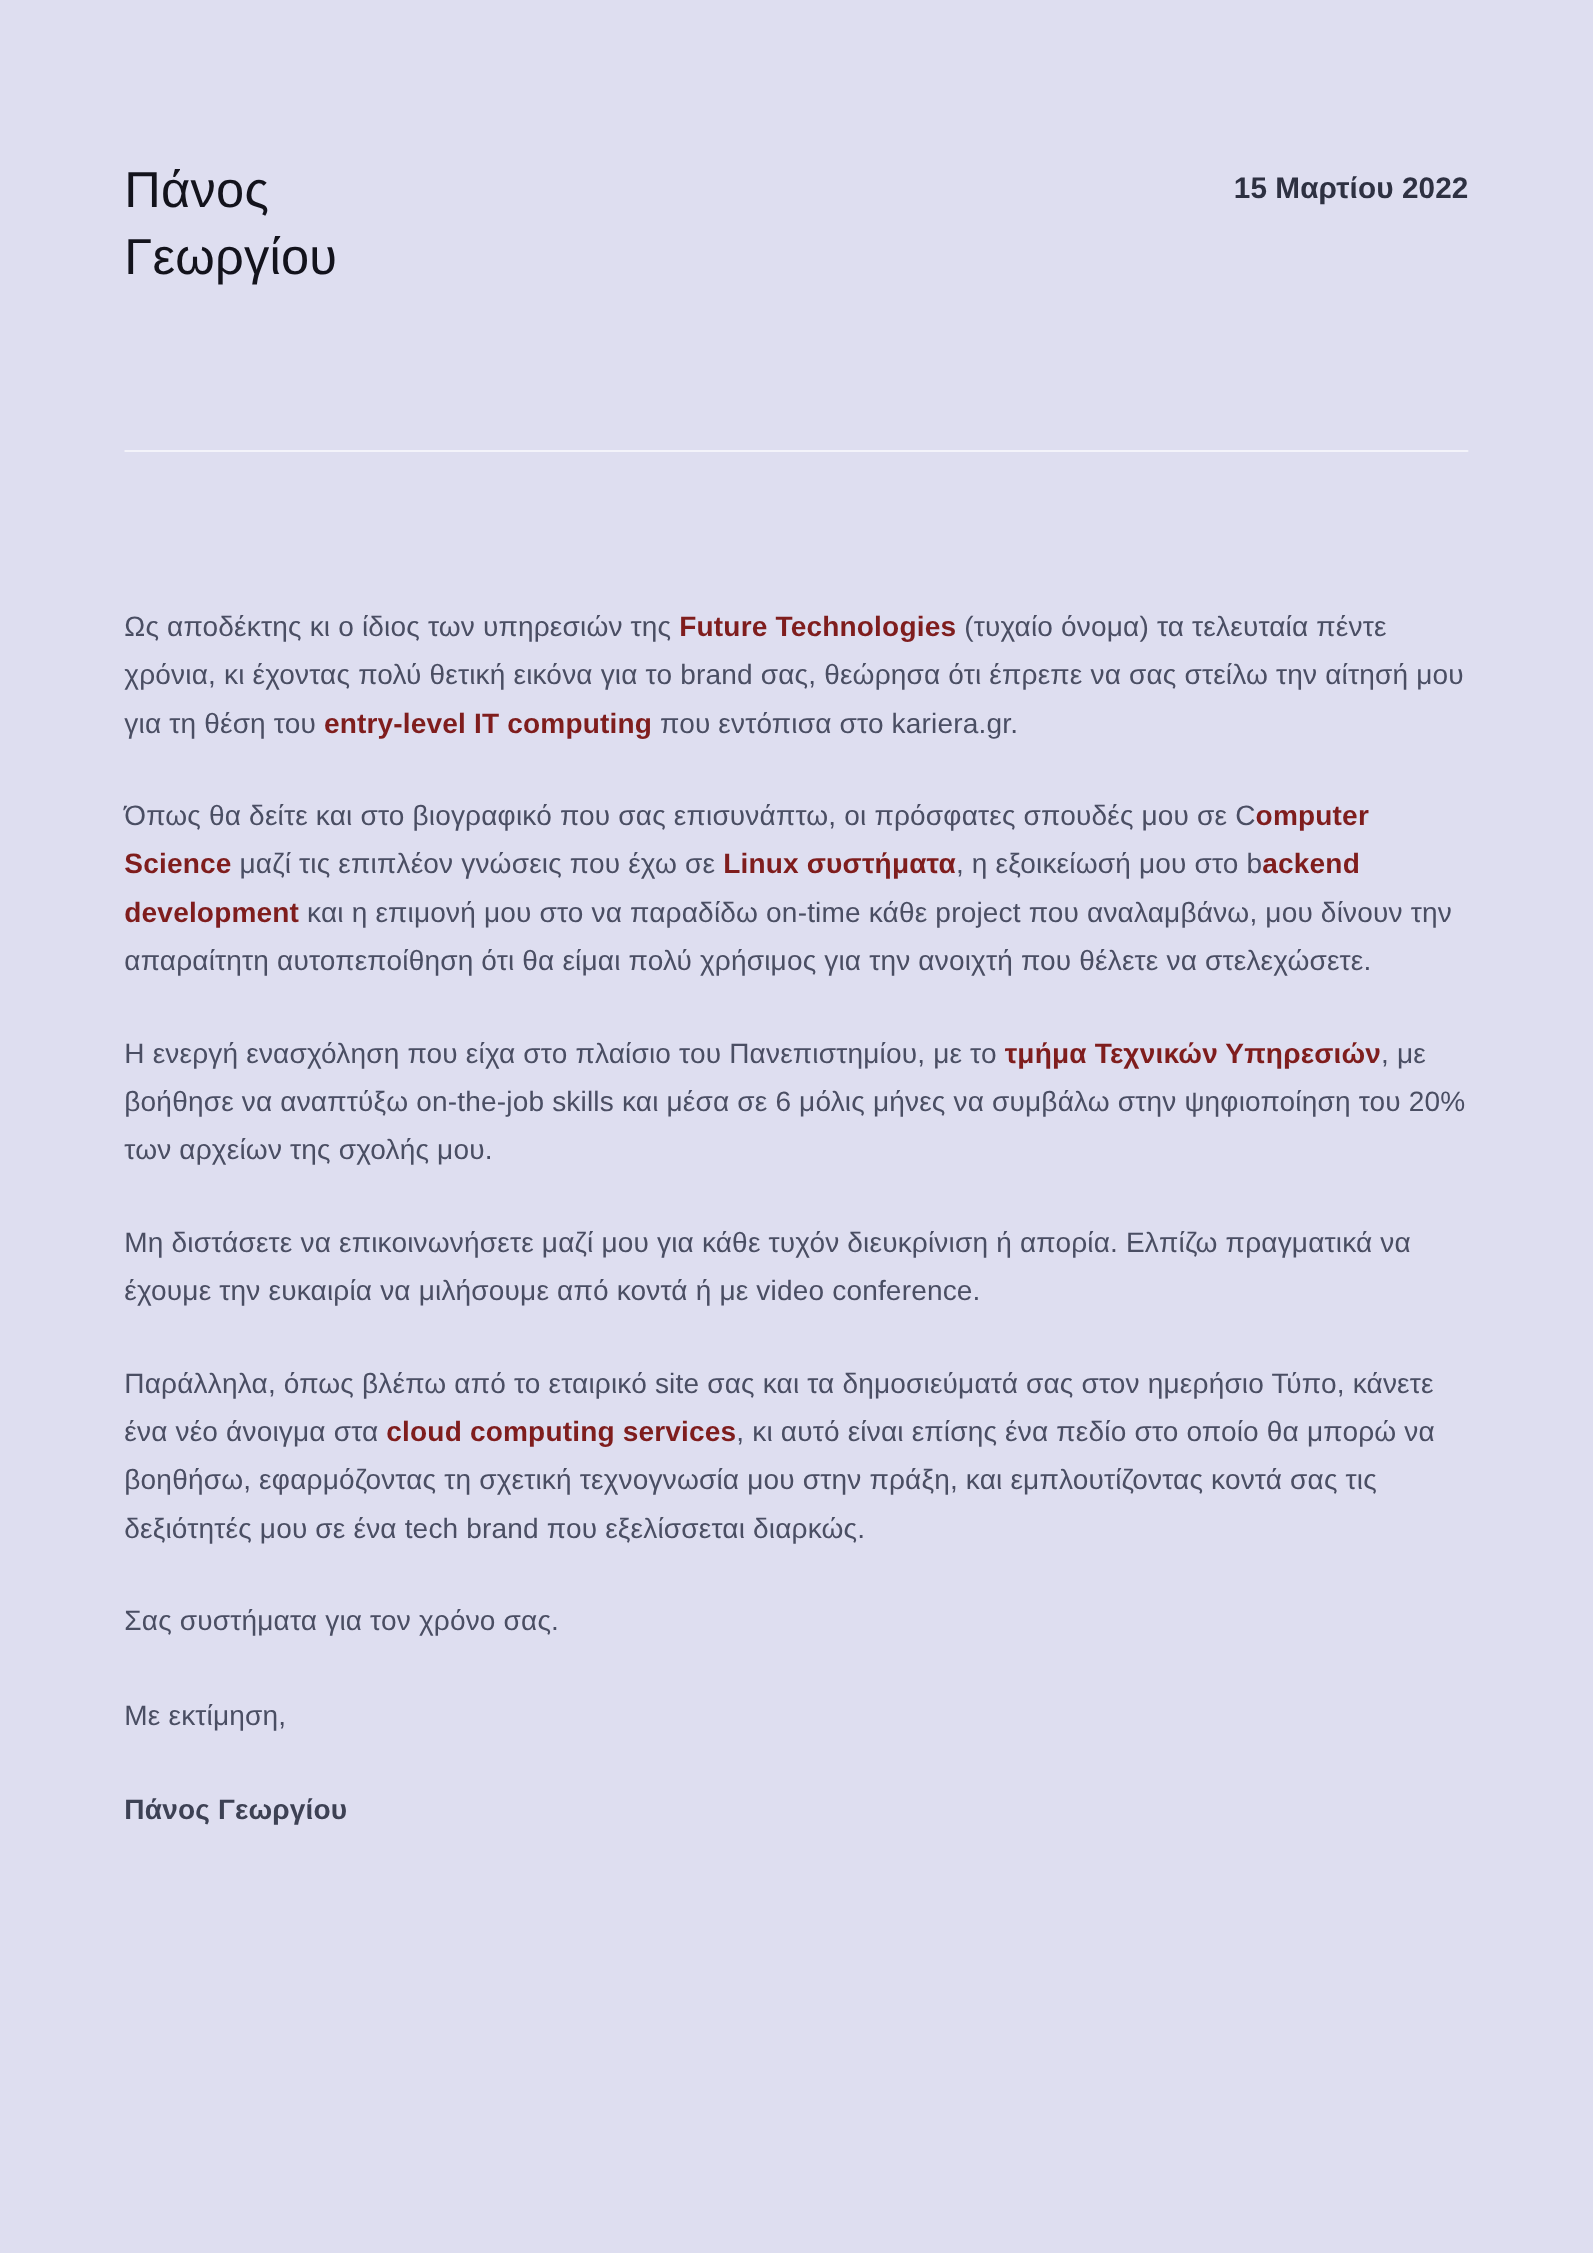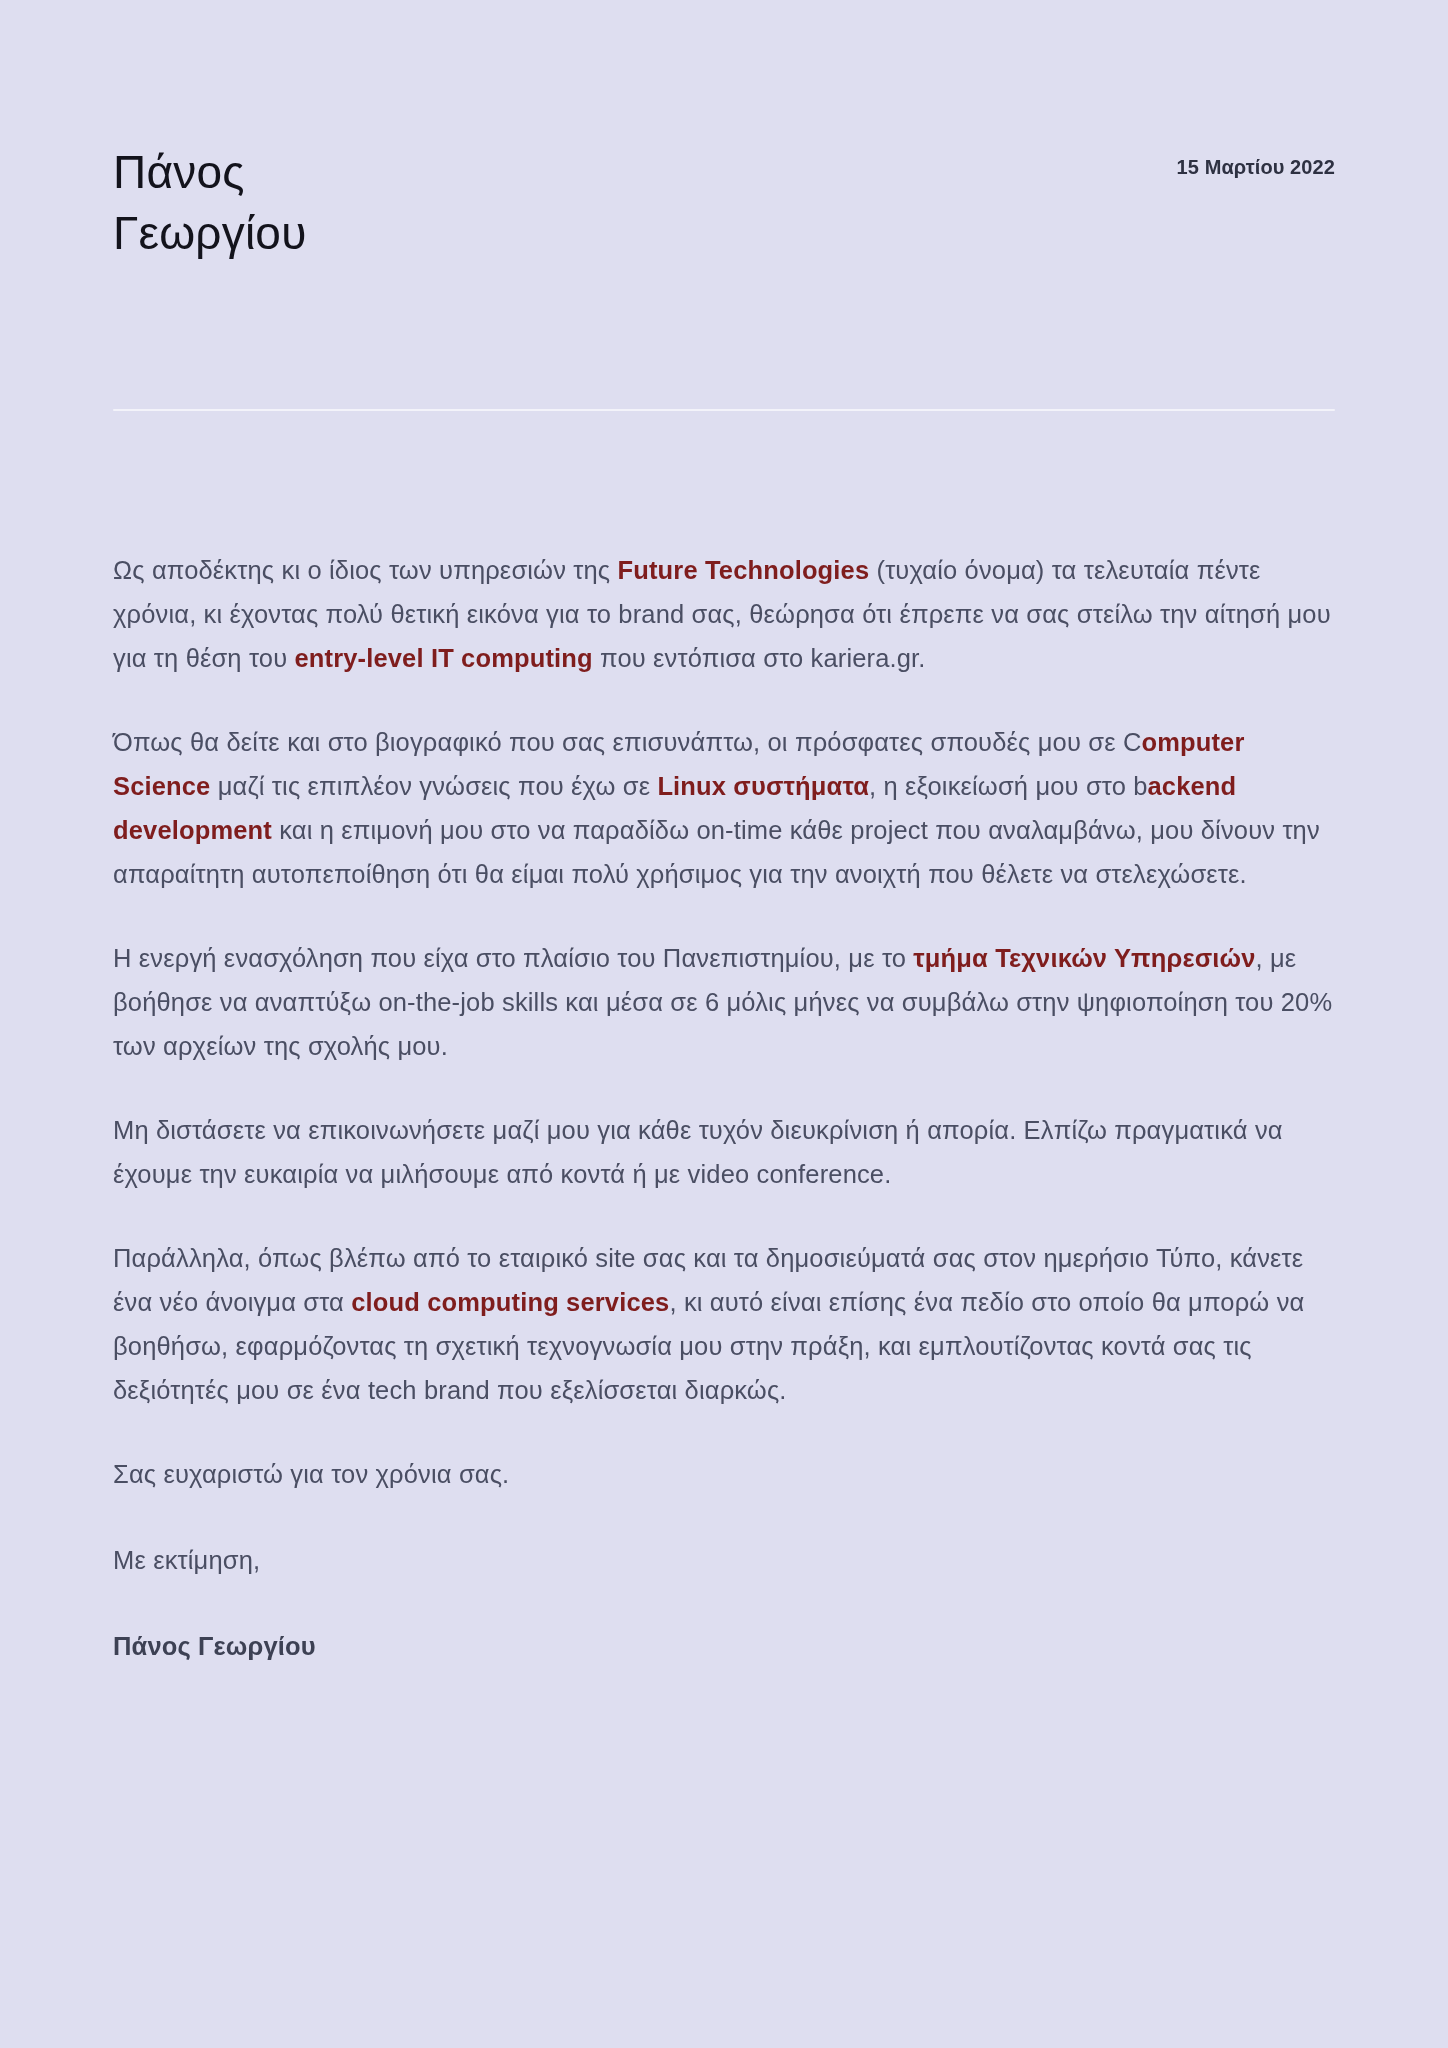--- a/index.html
+++ b/index.html
@@ -46,21 +46,21 @@
   .sender-name {
     font-size: 46px;
     line-height: 1.33;
     font-weight: 400;
     color: #13131c;
     letter-spacing: 0.2px;
     max-width: 330px;
   }
 
   .letter-date {
-    font-size: 20px;
+    font-size: 27px;
     font-weight: 700;
     color: #2e3142;
     letter-spacing: 0.1px;
     padding-top: 14px;
     white-space: nowrap;
   }
 
   .divider {
     position: absolute;
     left: 0;
@@ -128,21 +128,21 @@
       <p><span>Ως αποδέκτης κι ο ίδιος των υπηρεσιών της </span><b>Future Technologies</b><span> (τυχαίο όνομα) τα τελευταία πέντε χρόνια, κι έχοντας πολύ θετική εικόνα για το brand σας, θεώρησα ότι έπρεπε να σας στείλω την αίτησή μου για τη θέση του </span><b>entry-level IT computing</b><span> που εντόπισα στο kariera.gr.</span></p>
 
       <p><span>Όπως θα δείτε και στο βιογραφικό που σας επισυνάπτω, οι πρόσφατες σπουδές μου σε C</span><b>omputer Science</b><span> μαζί τις επιπλέον γνώσεις που έχω σε </span><b>Linux συστήματα</b><span>, η εξοικείωσή μου στο b</span><b>ackend development</b><span> και η επιμονή μου στο να παραδίδω on-time κάθε project που αναλαμβάνω, μου δίνουν την απαραίτητη αυτοπεποίθηση ότι θα είμαι πολύ χρήσιμος για την ανοιχτή που θέλετε να στελεχώσετε.</span></p>
 
       <p><span>Η ενεργή ενασχόληση που είχα στο πλαίσιο του Πανεπιστημίου, με το </span><b>τμήμα Τεχνικών Υπηρεσιών</b><span>, με βοήθησε να αναπτύξω on-the-job skills και μέσα σε 6 μόλις μήνες να συμβάλω στην ψηφιοποίηση του 20% των αρχείων της σχολής μου.</span></p>
 
       <p>Μη διστάσετε να επικοινωνήσετε μαζί μου για κάθε τυχόν διευκρίνιση ή απορία. Ελπίζω πραγματικά να έχουμε την ευκαιρία να μιλήσουμε από κοντά ή με video conference.</p>
 
       <p><span>Παράλληλα, όπως βλέπω από το εταιρικό site σας και τα δημοσιεύματά σας στον ημερήσιο Τύπο, κάνετε ένα νέο άνοιγμα στα </span><b>cloud computing services</b><span>, κι αυτό είναι επίσης ένα πεδίο στο οποίο θα μπορώ να βοηθήσω, εφαρμόζοντας τη σχετική τεχνογνωσία μου στην πράξη, και εμπλουτίζοντας κοντά σας τις δεξιότητές μου σε ένα tech brand που εξελίσσεται διαρκώς.</span></p>
 
-      <p class="thanks">Σας ευχαριστώ για τον χρόνια σας.</p>
+      <p class="thanks">Σας συστήματα για τον χρόνο σας.</p>
 
       <p class="regards">Με εκτίμηση,</p>
 
       <p class="sig-name">Πάνος Γεωργίου</p>
 
     </div>
   </div>
 </div>
 
 </body></html>

